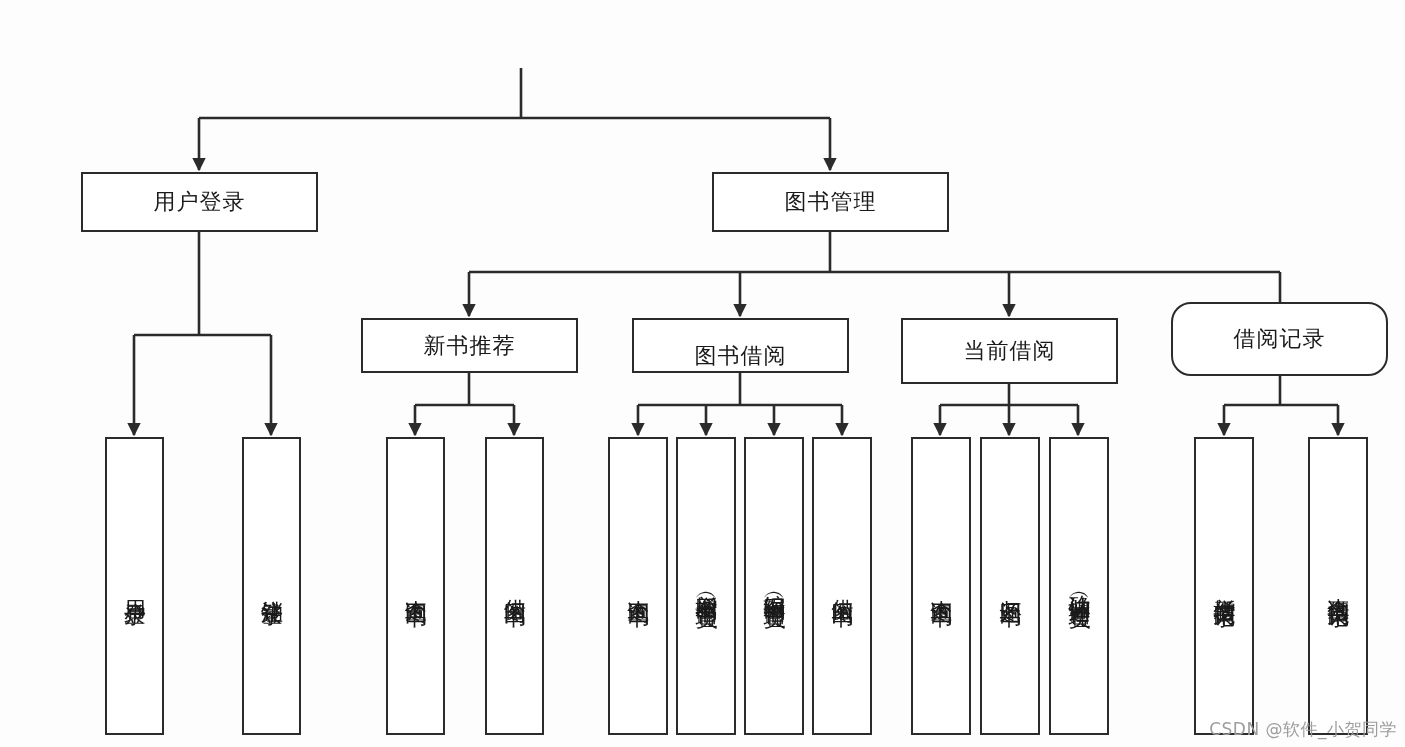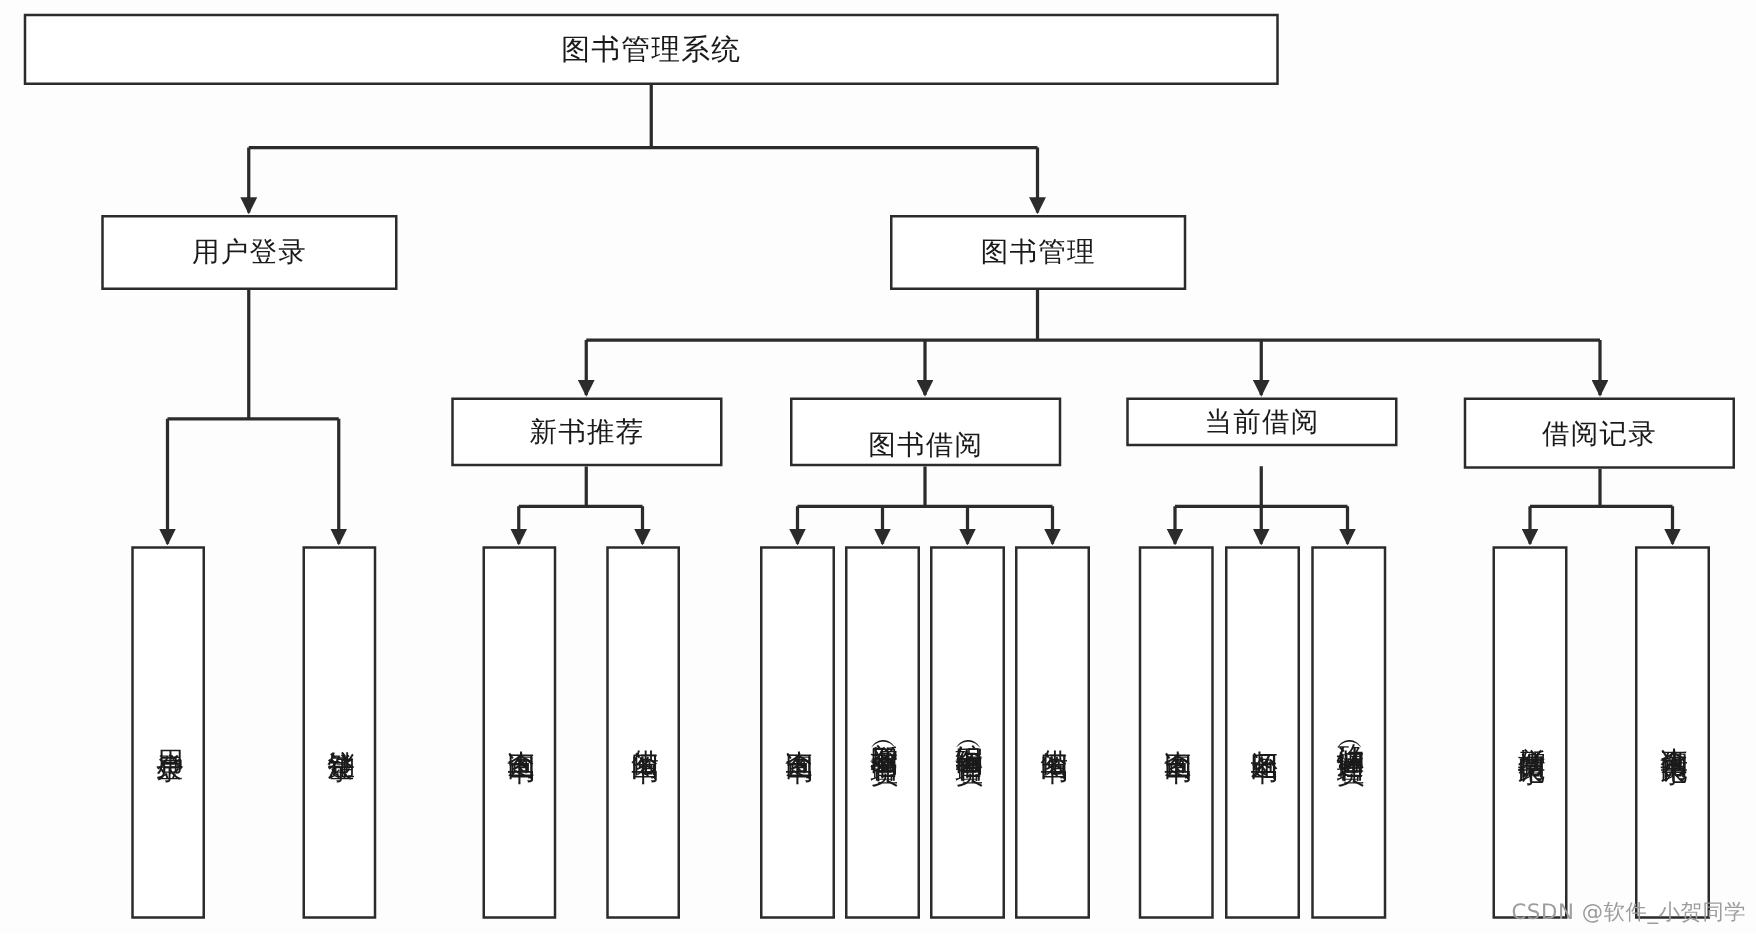--- a/index.html
+++ b/index.html
@@ -117,41 +117,38 @@
       <path d="M 1009 405 L 1009 435" marker-end="url(#arrow)"></path>
       <path d="M 1078 405 L 1078 435" marker-end="url(#arrow)"></path>
 
       <path d="M 1280 375 L 1280 405"></path>
       <path d="M 1224 405 L 1338 405"></path>
       <path d="M 1224 405 L 1224 435" marker-end="url(#arrow)"></path>
       <path d="M 1338 405 L 1338 435" marker-end="url(#arrow)"></path>
     </g>
   </svg>
 
-  <div class="node horiz root" style="left:19px; top:11px; width:1004px; height:57px;">
-    <span>图书管理系统</span>
-  </div>
 
   <div class="node horiz" style="left:81px; top:172px; width:237px; height:60px;">
     <span>用户登录</span>
   </div>
   <div class="node horiz" style="left:361px; top:318px; width:217px; height:55px;">
     <span>新书推荐</span>
   </div>
 
   <div class="node horiz" style="left:712px; top:172px; width:237px; height:60px;">
     <span>图书管理</span>
   </div>
   <div class="node horiz" style="left:632px; top:318px; width:217px; height:55px;align-items:flex-end;">
     <span>图书借阅</span>
   </div>
-  <div class="node horiz" style="left:901px; top:318px; width:217px; height:39px;">
+  <div class="node horiz" style="left:901px; top:318px; width:217px; height:66px;">
     <span>当前借阅</span>
   </div>
-  <div class="node horiz" style="left:1171px; top:318px; width:217px; height:57px;">
+  <div class="node horiz" style="left:1171px; top:302px; width:217px; height:74px;border-radius:20px;">
     <span>借阅记录</span>
   </div>
 
   <div class="node vert" style="left:105px; top:437px; width:59px; height:298px;">
     <span class="vtext">用户登录</span>
   </div>
   <div class="node vert" style="left:242px; top:437px; width:59px; height:298px;">
     <span class="vtext">注销登录</span>
   </div>
 

